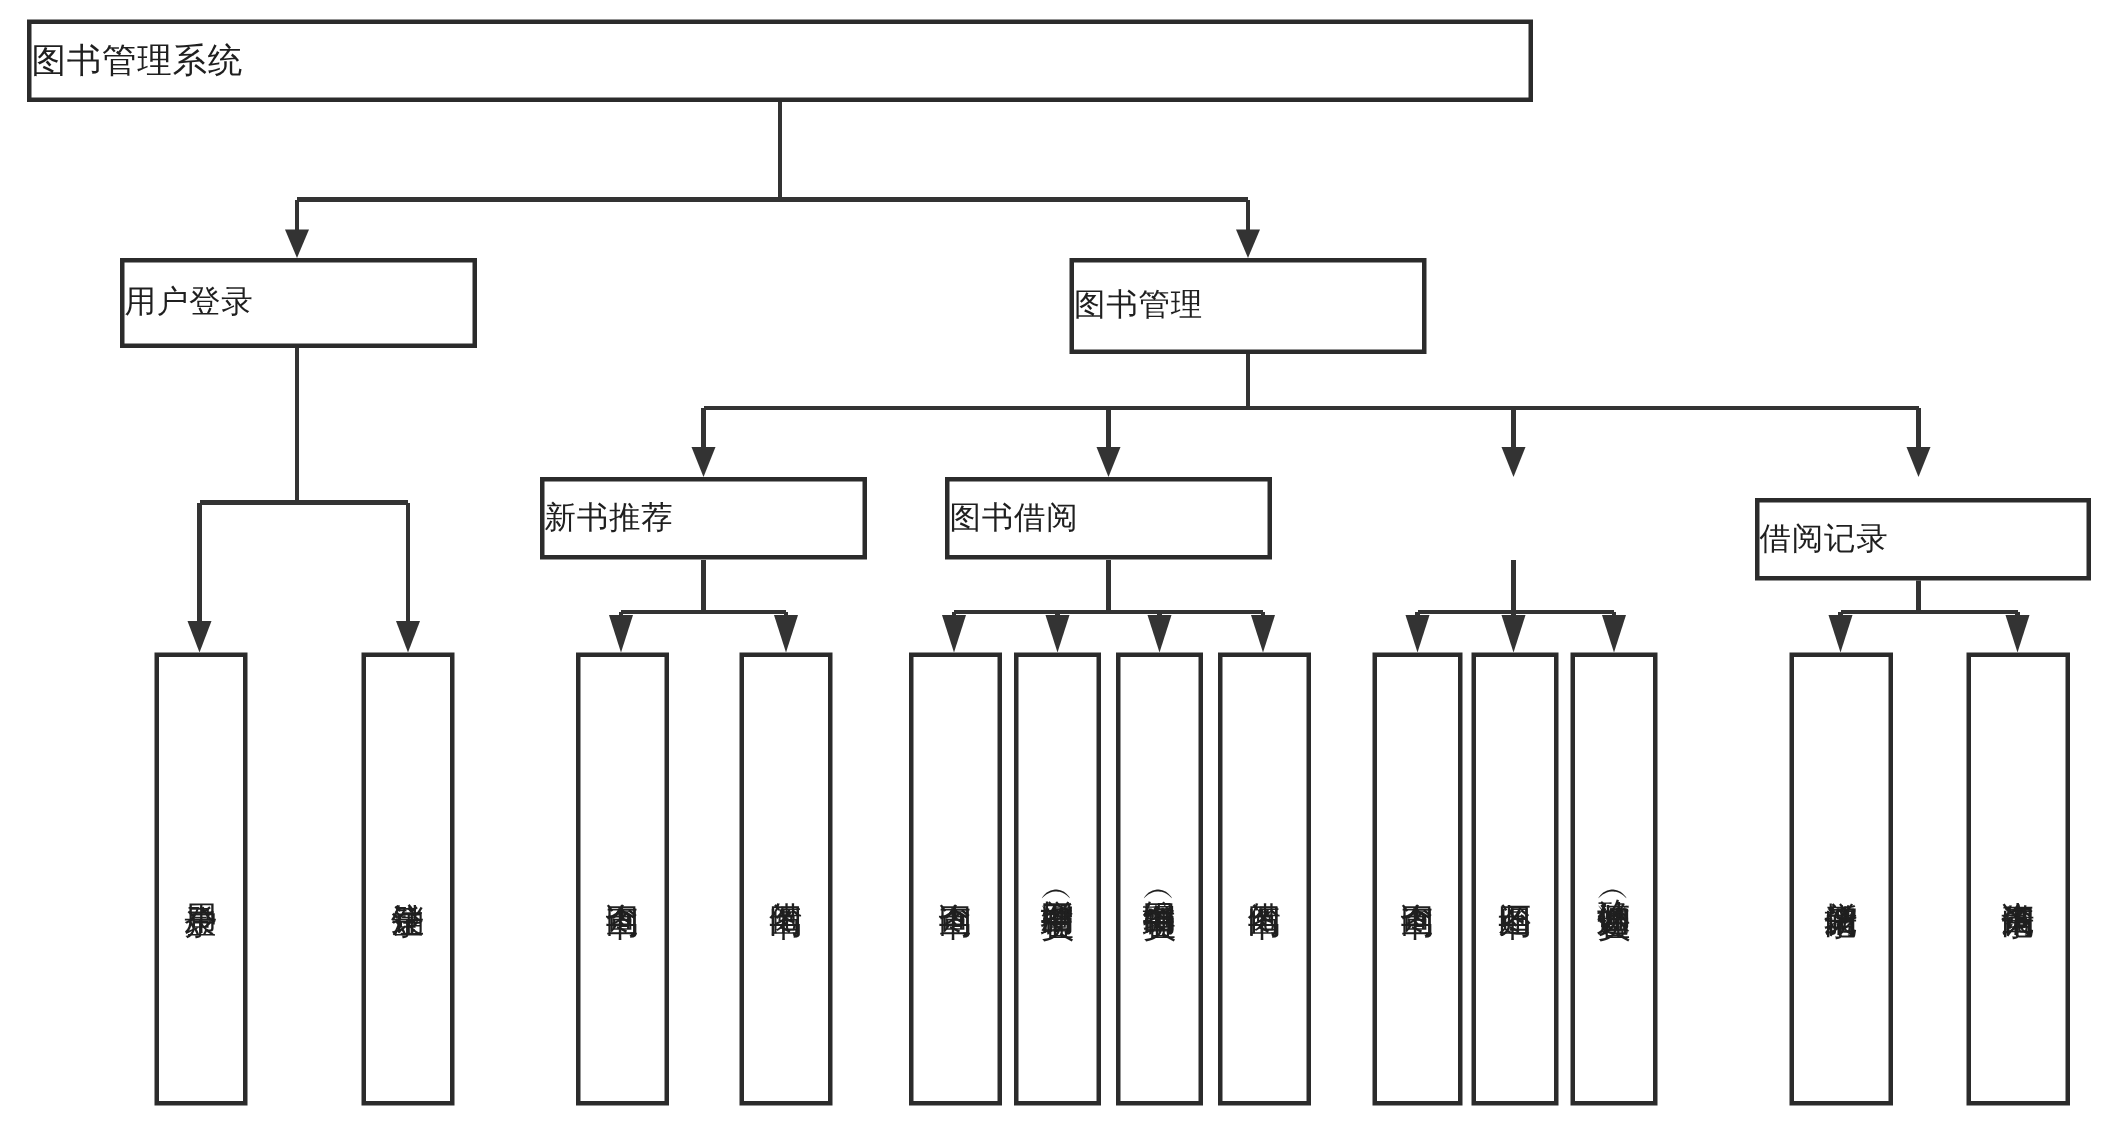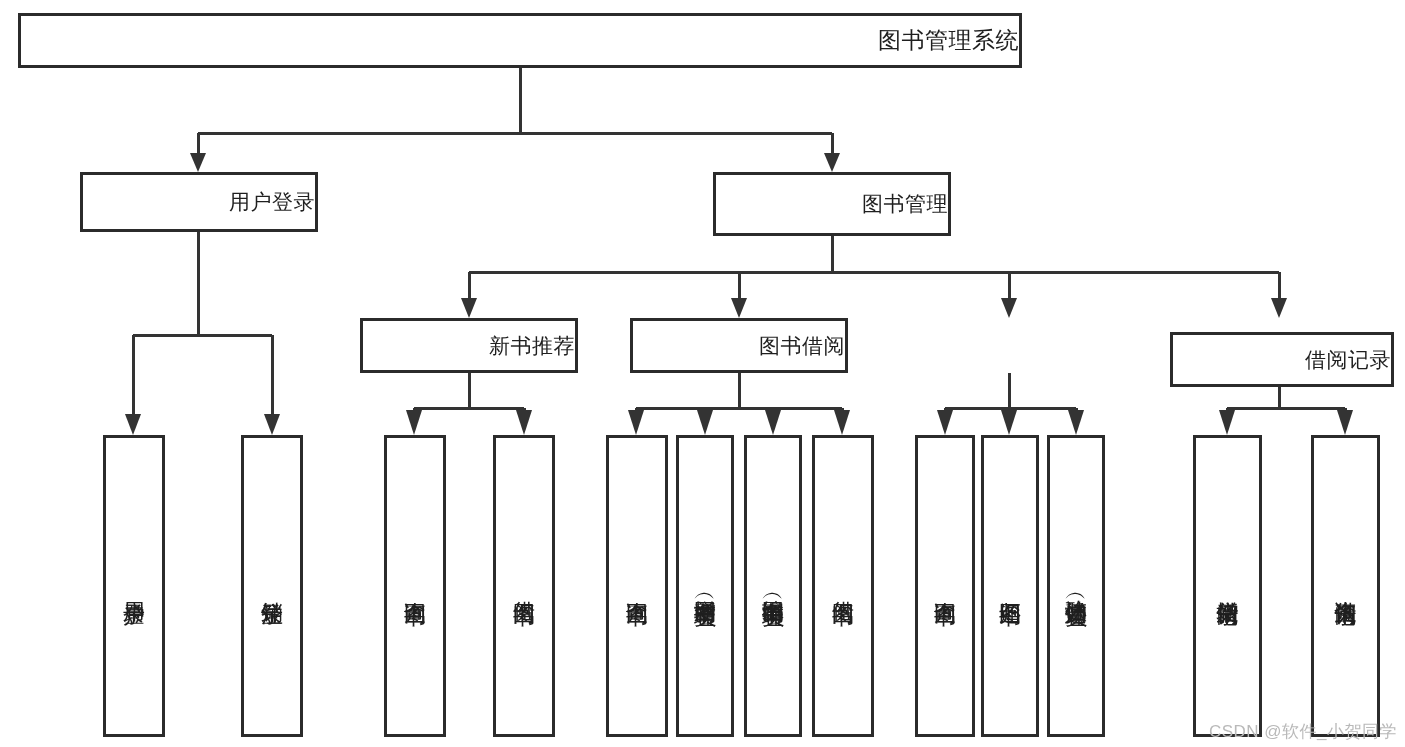--- a/index.html
+++ b/index.html
@@ -40,21 +40,21 @@
     stroke: none;
   }
   
   .node {
     position: absolute;
     box-sizing: border-box;
     background: #ffffff;
     border: 3px solid #2b2b2b;
     display: flex;
     align-items: center;
-    justify-content: flex-end;
+    justify-content: flex-start;
     overflow: visible;
   }
   .node-label {
     font-size: 21px;
     line-height: 1.12;
     color: #1f1f1f;
     letter-spacing: 0.5px;
     white-space: nowrap;
     text-align: center;
   }
@@ -220,15 +220,14 @@
     <span class="node-label">确认归还（管理员）</span>
   </div>
 
   <div class="node leaf" style="left:1193px; top:435px; width:69px; height:302px;">
     <span class="node-label">新增借阅记录</span>
   </div>
   <div class="node leaf" style="left:1311px; top:435px; width:69px; height:302px;">
     <span class="node-label">查询借阅记录</span>
   </div>
 
-  <div id="watermark">CSDN @软件_小贺同学</div>
 
 </div>
 
 </body></html>

